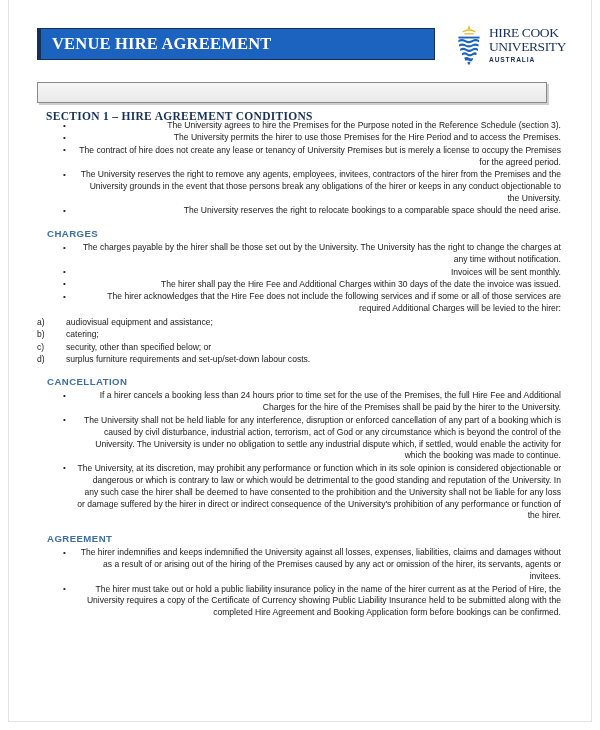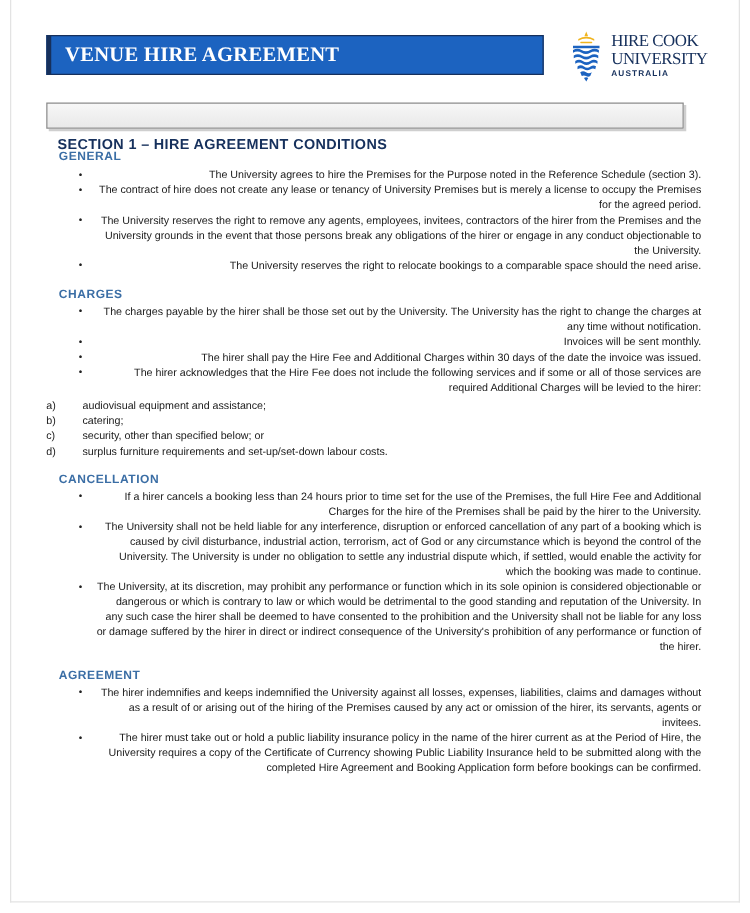--- a/index.html
+++ b/index.html
@@ -110,21 +110,21 @@
     width: 510px;
     height: 21px;
     background: linear-gradient(to bottom, #f7f7f7 0%, #efefef 55%, #e9e9e9 100%);
     border: 1px solid #8a8a8a;
     box-sizing: border-box;
     display: flex;
     align-items: center;
     box-shadow: 2px 2px 0 #cfcfcf;
   }
   .section-bar-text {
-    font-family: Liberation Sans, sans-serif;
+    font-family: Liberation Serif, serif;
     font-weight: bold;
     font-size: 11.5px;
     color: #16305c;
     letter-spacing: 0.3px;
     padding-left: 8px;
     white-space: nowrap;
     margin-top: 46px;
   }
 
   
@@ -225,25 +225,25 @@
     </div>
   </div>
 
   <div class="section-bar">
     <span class="section-bar-text">SECTION 1 – HIRE AGREEMENT CONDITIONS</span>
   </div>
 
   <div class="content">
 
     <div class="sec-block">
-      <div class="sec-heading">GENERAL</div>
       <ul class="bullets">
         <li>The University agrees to hire the Premises for the Purpose noted in the Reference Schedule (section 3).</li>
+        <li>The University permits the hirer to use those Premises for the Hire Period and to access the Premises.</li>
         <li>The contract of hire does not create any lease or tenancy of University Premises but is merely a license to occupy the Premises for the agreed period.</li>
-        <li>The University reserves the right to remove any agents, employees, invitees, contractors of the hirer from the Premises and the University grounds in the event that those persons break any obligations of the hirer or engage in any conduct objectionable to the University.</li>
+        <li>The University reserves the right to remove any agents, employees, invitees, contractors of the hirer from the Premises and the University grounds in the event that those persons break any obligations of the hirer or keeps in any conduct objectionable to the University.</li>
         <li>The University reserves the right to relocate bookings to a comparable space should the need arise.</li>
       </ul>
     </div>
 
     <div class="sec-block">
       <div class="sec-heading">CHARGES</div>
       <ul class="bullets">
         <li>The charges payable by the hirer shall be those set out by the University. The University has the right to change the charges at any time without notification.</li>
         <li>Invoices will be sent monthly.</li>
         <li>The hirer shall pay the Hire Fee and Additional Charges within 30 days of the date the invoice was issued.</li>

